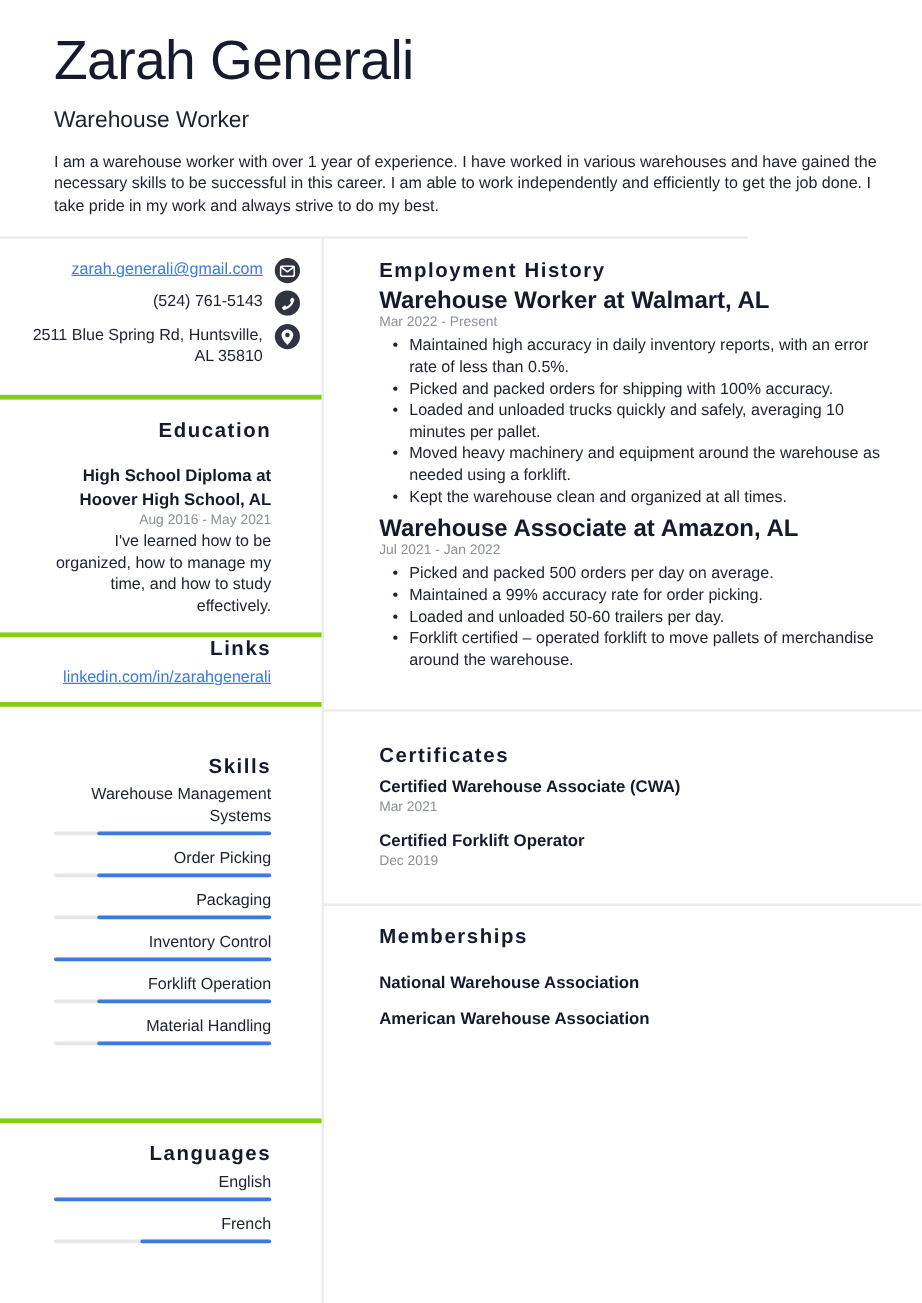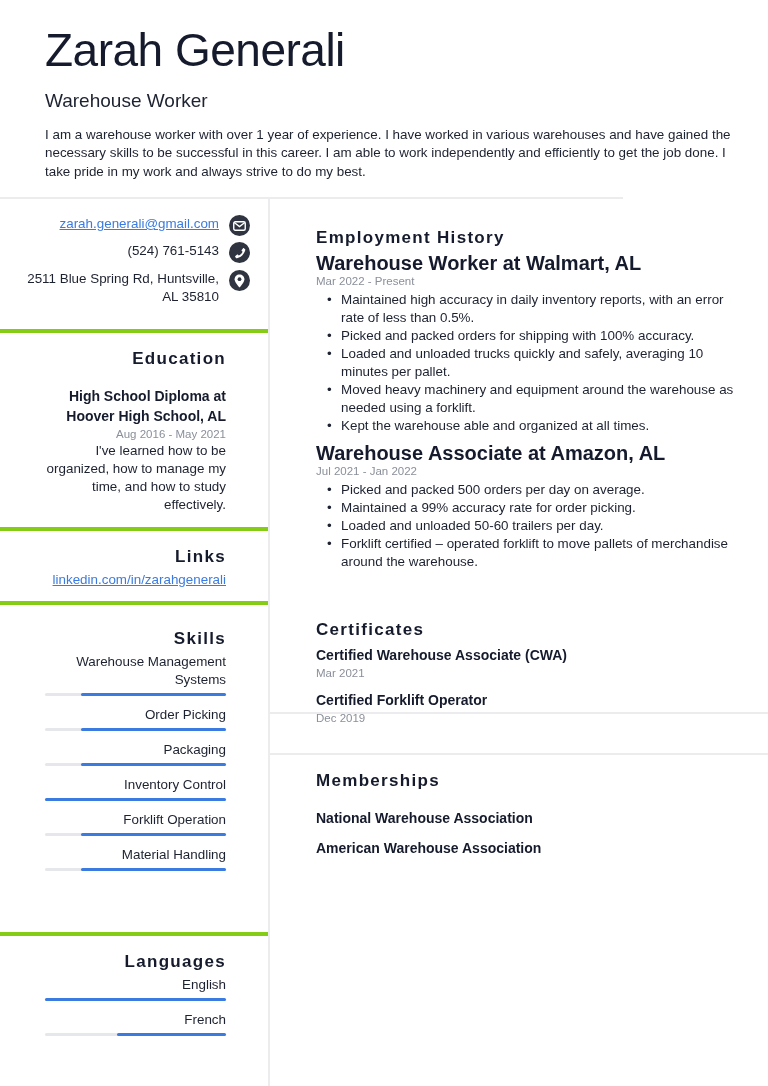--- a/index.html
+++ b/index.html
@@ -89,21 +89,21 @@
       <div class="sec-title">Education</div>
       <div class="edu-degree" style="margin-top:16px;">
         <span>High School Diploma at</span><br>
         <span>Hoover High School, AL</span>
       </div>
       <div class="date">Aug 2016 - May 2021</div>
       <div class="edu-desc">I've learned how to be organized, how to manage my time, and how to study effectively.</div>
     </div>
   </div>
 
-  <div class="side-section" style="top:332px; height:74px;">
+  <div class="side-section" style="top:316px; height:74px;">
     <div class="side-inner" style="top:15px;">
       <div class="sec-title">Links</div>
       <div class="link-text" style="margin-top:3px;">linkedin.com/in/zarahgenerali</div>
     </div>
   </div>
 
   <div class="side-section" style="top:414px; height:323px;">
     <div class="side-inner" style="top:15px;" id="skills-list">
       <div class="sec-title" style="margin-bottom:3px;">Skills</div>
       <div class="skill">
@@ -159,33 +159,33 @@
         <div class="bar">
             <div class="bar-fill" style="width:60%;"></div>
           </div>
       </div>
     </div>
   </div>
 </div>
 
 <div class="main">
 
-  <div class="main-section" style="top:12px; height:503px;">
+  <div class="main-section" style="top:0; height:394px;">
     <div class="main-inner" style="top:16px;">
       <div class="sec-title">Employment History</div>
 
       <div style="margin-top:4px;">
         <div class="job-title">Warehouse Worker at Walmart, AL</div>
         <div class="date">Mar 2022 - Present</div>
         <ul class="bullets">
           <li>Maintained high accuracy in daily inventory reports, with an error rate of less than 0.5%.</li>
           <li>Picked and packed orders for shipping with 100% accuracy.</li>
           <li>Loaded and unloaded trucks quickly and safely, averaging 10 minutes per pallet.</li>
           <li>Moved heavy machinery and equipment around the warehouse as needed using a forklift.</li>
-          <li>Kept the warehouse able and organized at all times.</li>
+          <li>Kept the warehouse clean and organized at all times.</li>
         </ul>
       </div>
 
       <div style="margin-top:8px;">
         <div class="job-title">Warehouse Associate at Amazon, AL</div>
         <div class="date">Jul 2021 - Jan 2022</div>
         <ul class="bullets">
           <li>Picked and packed 500 orders per day on average.</li>
           <li>Maintained a 99% accuracy rate for order picking.</li>
           <li>Loaded and unloaded 50-60 trailers per day.</li>

